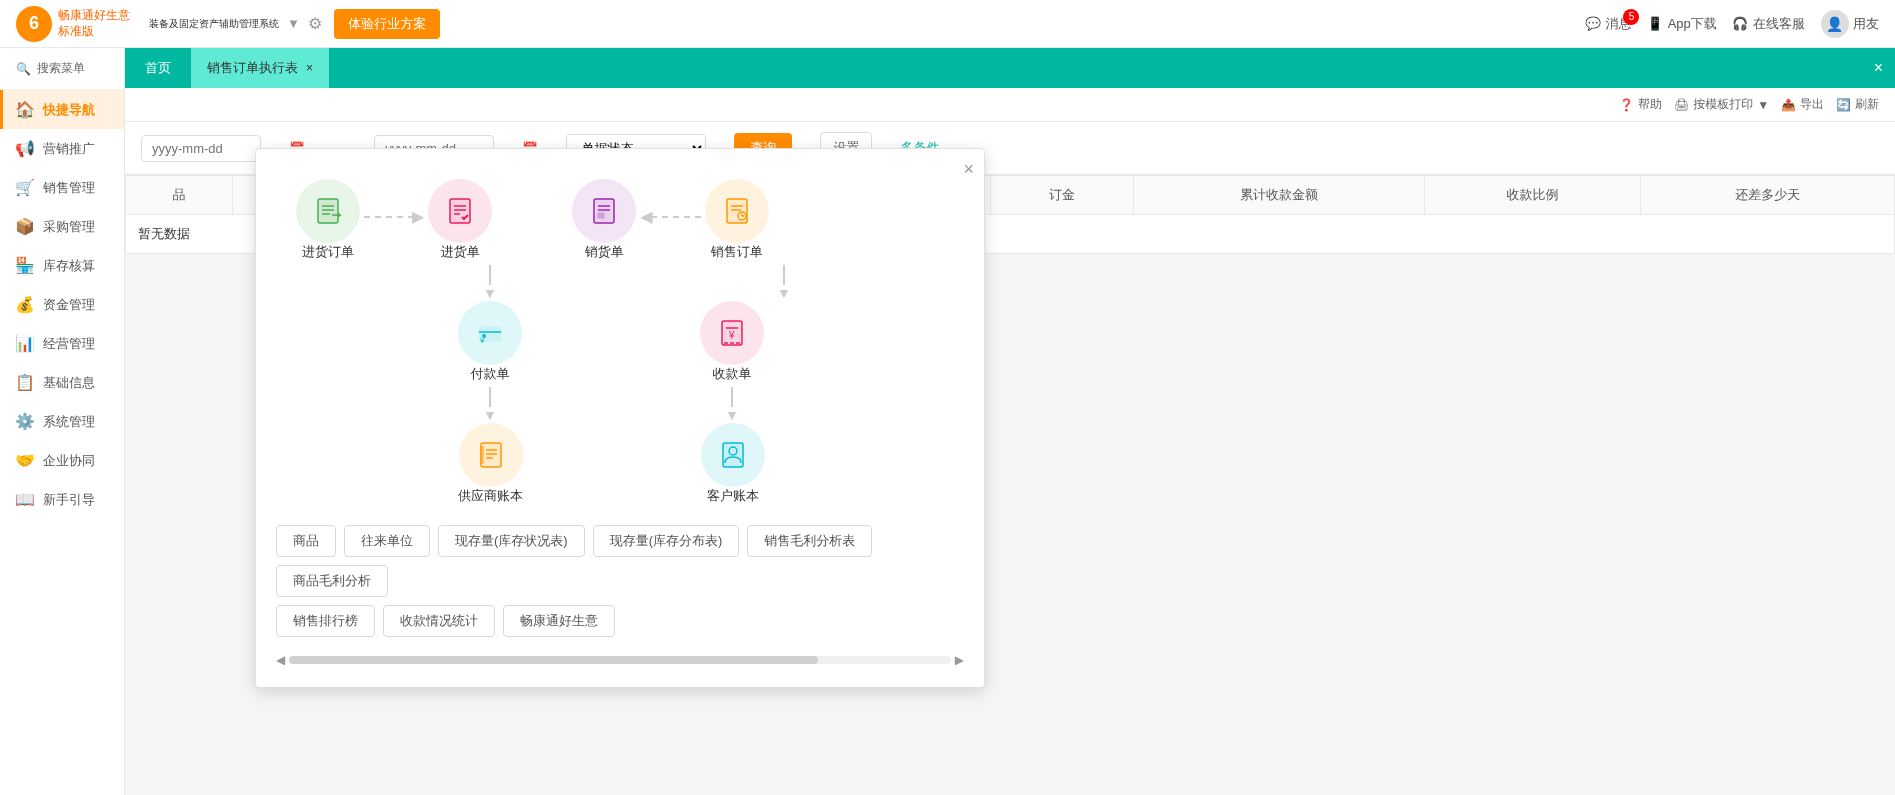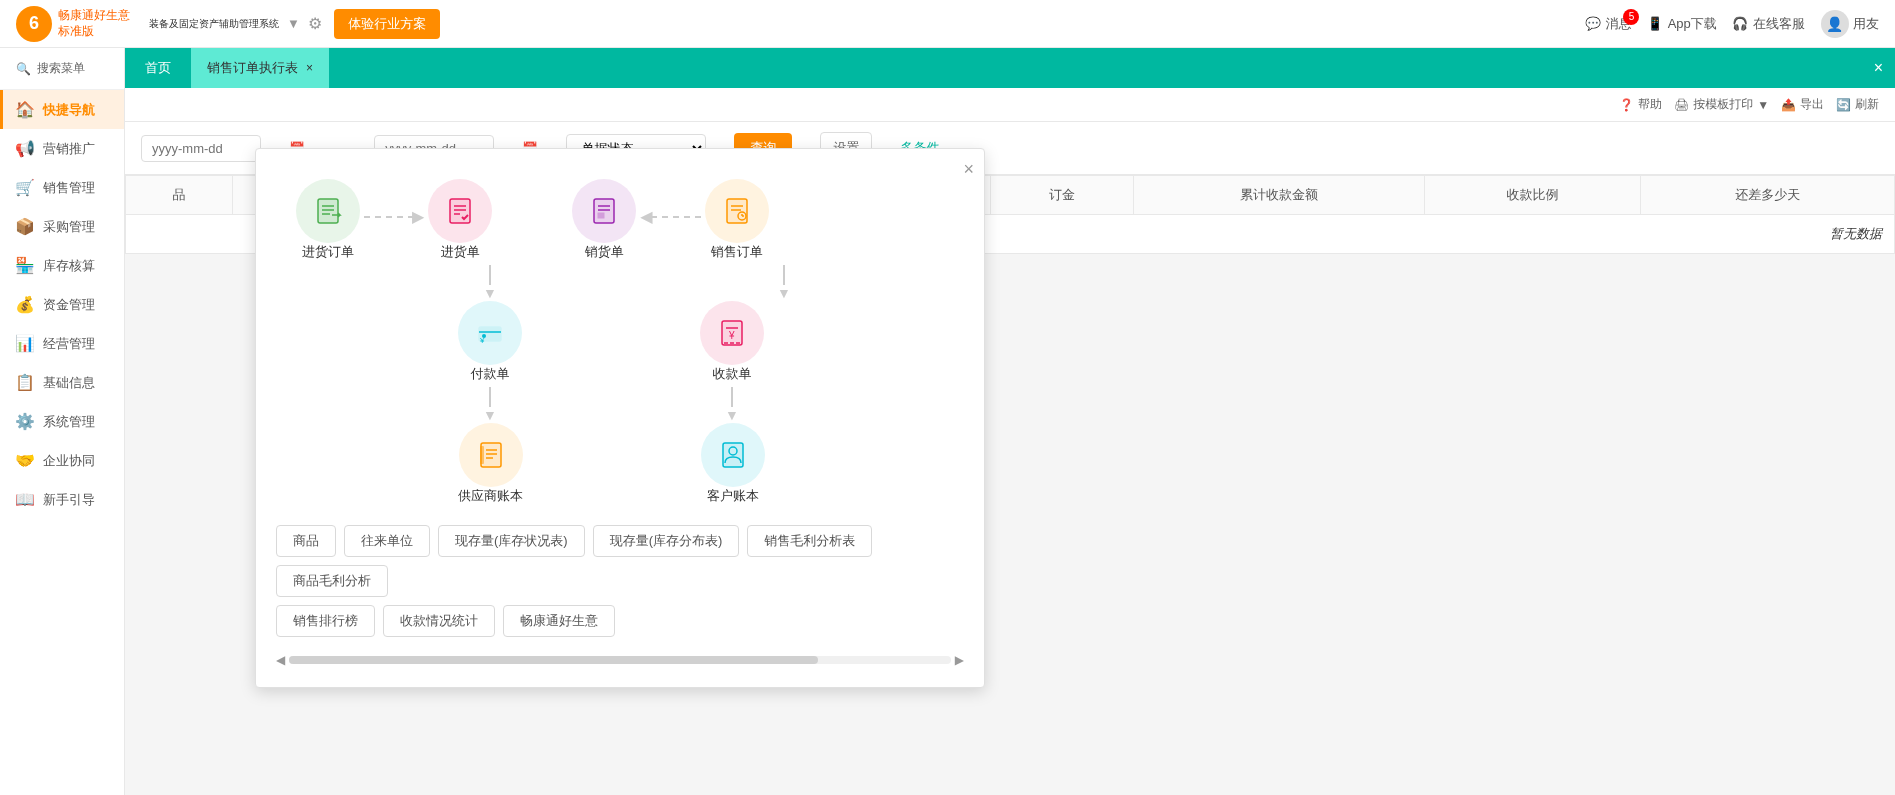--- a/index.html
+++ b/index.html
@@ -51,21 +51,21 @@
     .filter-input { border: 1px solid #ddd; border-radius: 4px; padding: 5px 10px; font-size: 13px; width: 120px; outline: none; }
     .filter-select { border: 1px solid #ddd; border-radius: 4px; padding: 5px 10px; font-size: 13px; width: 140px; outline: none; background: white; }
     .search-btn { background: #ff8c00; color: white; border: none; padding: 6px 16px; border-radius: 4px; cursor: pointer; font-size: 13px; }
     .set-btn { background: #fff; color: #666; border: 1px solid #ddd; padding: 6px 12px; border-radius: 4px; cursor: pointer; font-size: 13px; }
     .more-conditions { color: #00b8a0; font-size: 13px; cursor: pointer; }
 
     
     .table-container { background: #fff; margin: 0; }
     .data-table { width: 100%; border-collapse: collapse; }
     .data-table th { background: #fafafa; border: 1px solid #e8e8e8; padding: 10px 12px; text-align: center; font-size: 13px; color: #555; font-weight: normal; }
-    .data-table td { border: 1px solid #e8e8e8; padding: 10px 12px; text-align: right; font-size: 13px; color: #333; font-style: italic; }
+    .data-table td { border: 1px solid #e8e8e8; padding: 10px 12px; text-align: left; font-size: 13px; color: #333; }
     .no-data { text-align: center; padding: 60px; color: #999; font-size: 14px; }
 
     
     .popup-overlay { position: absolute; top: 0; left: 0; right: 0; bottom: 0; z-index: 100; }
     .popup-panel { position: absolute; top: 60px; left: 130px; width: 730px; background: white; border: 1px solid #e0e0e0; border-radius: 4px; box-shadow: 0 4px 16px rgba(0,0,0,0.15); z-index: 101; padding: 30px 20px 20px; }
 
     
     .flow-section { display: flex; flex-direction: column; gap: 0; }
     .flow-circle { width: 64px; height: 64px; border-radius: 50%; display: flex; align-items: center; justify-content: center; font-size: 26px; }
     .flow-circle.green { background: #e8f5e9; color: #4caf50; }

